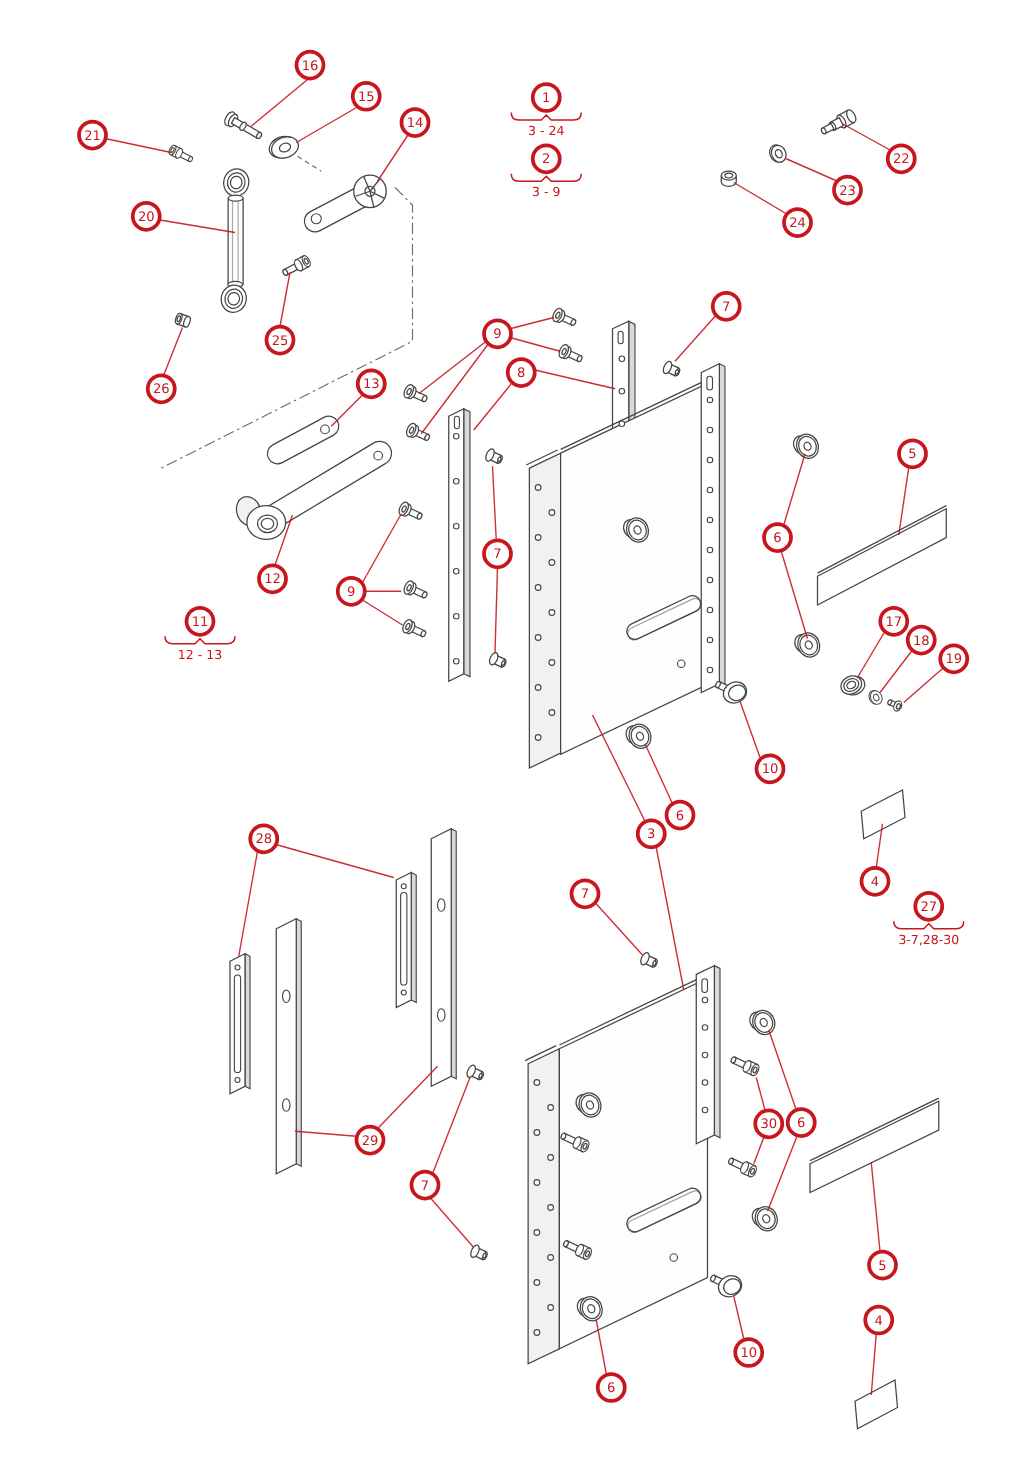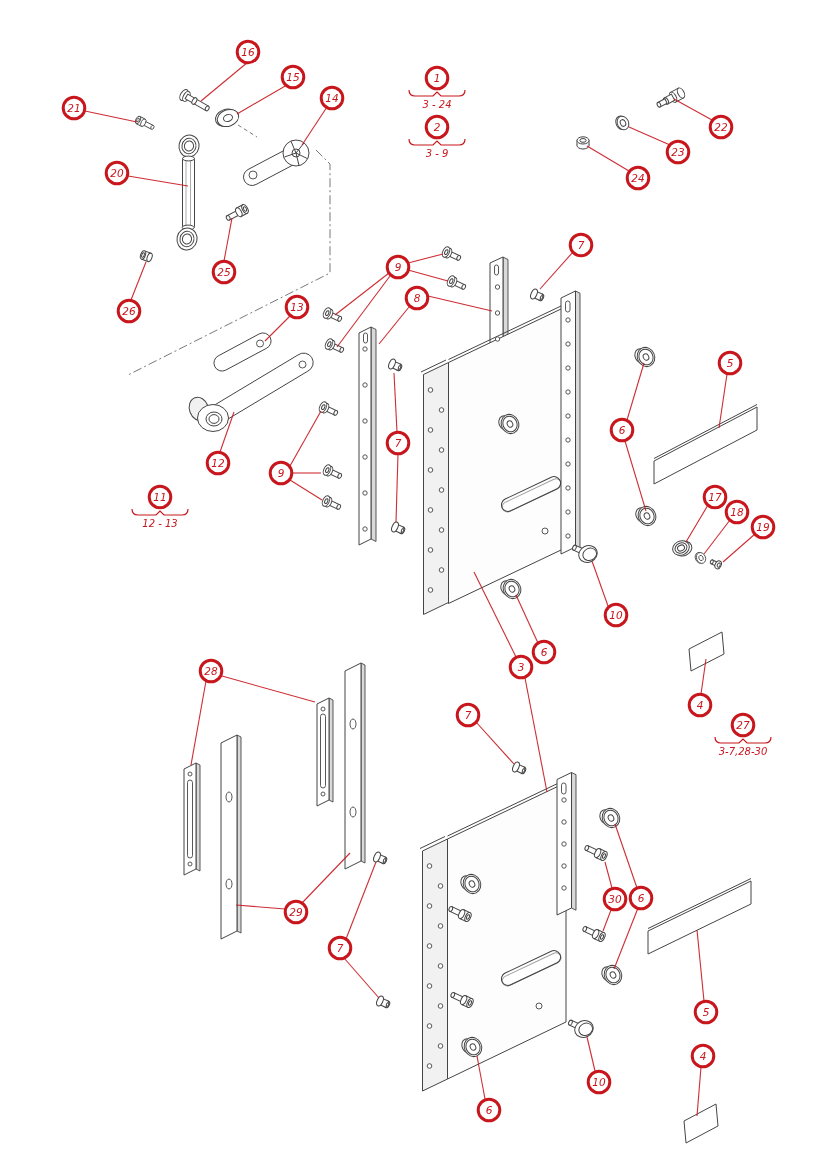--- a/index.html
+++ b/index.html
@@ -1,17 +1,17 @@
 <!DOCTYPE html>
 <html><head>
 <meta charset="utf-8">
 <style>
   html,body{margin:0;padding:0;background:#ffffff;}
   body{width:826px;height:1168px;overflow:hidden;font-family:"DejaVu Sans",sans-serif;}
-  #stage{position:relative;width:826px;height:1168px;background:#fff;font-style:italic;}
+  #stage{position:relative;width:826px;height:1168px;background:#fff;}
   svg{position:absolute;inset:0;}
   .part{fill:#ffffff;stroke:#454545;stroke-width:1;}
   .part-light{fill:#f1f1f1;stroke:#454545;stroke-width:1;}
   .part-side{fill:#d9d9d9;stroke:#454545;stroke-width:0.9;}
   .edge{fill:none;stroke:#454545;stroke-width:1;}
   .hole{fill:#ffffff;stroke:#454545;stroke-width:0.9;}
   .dashdot{fill:none;stroke:#6a6a6a;stroke-width:0.9;stroke-dasharray:9 3 2 3;}
   .dash{fill:none;stroke:#6a6a6a;stroke-width:0.9;stroke-dasharray:4 3;}
   .leader{stroke-width:1.1;fill:none;opacity:0.9;}
   .callout-ring{fill:#ffffff;stroke-width:3;}

